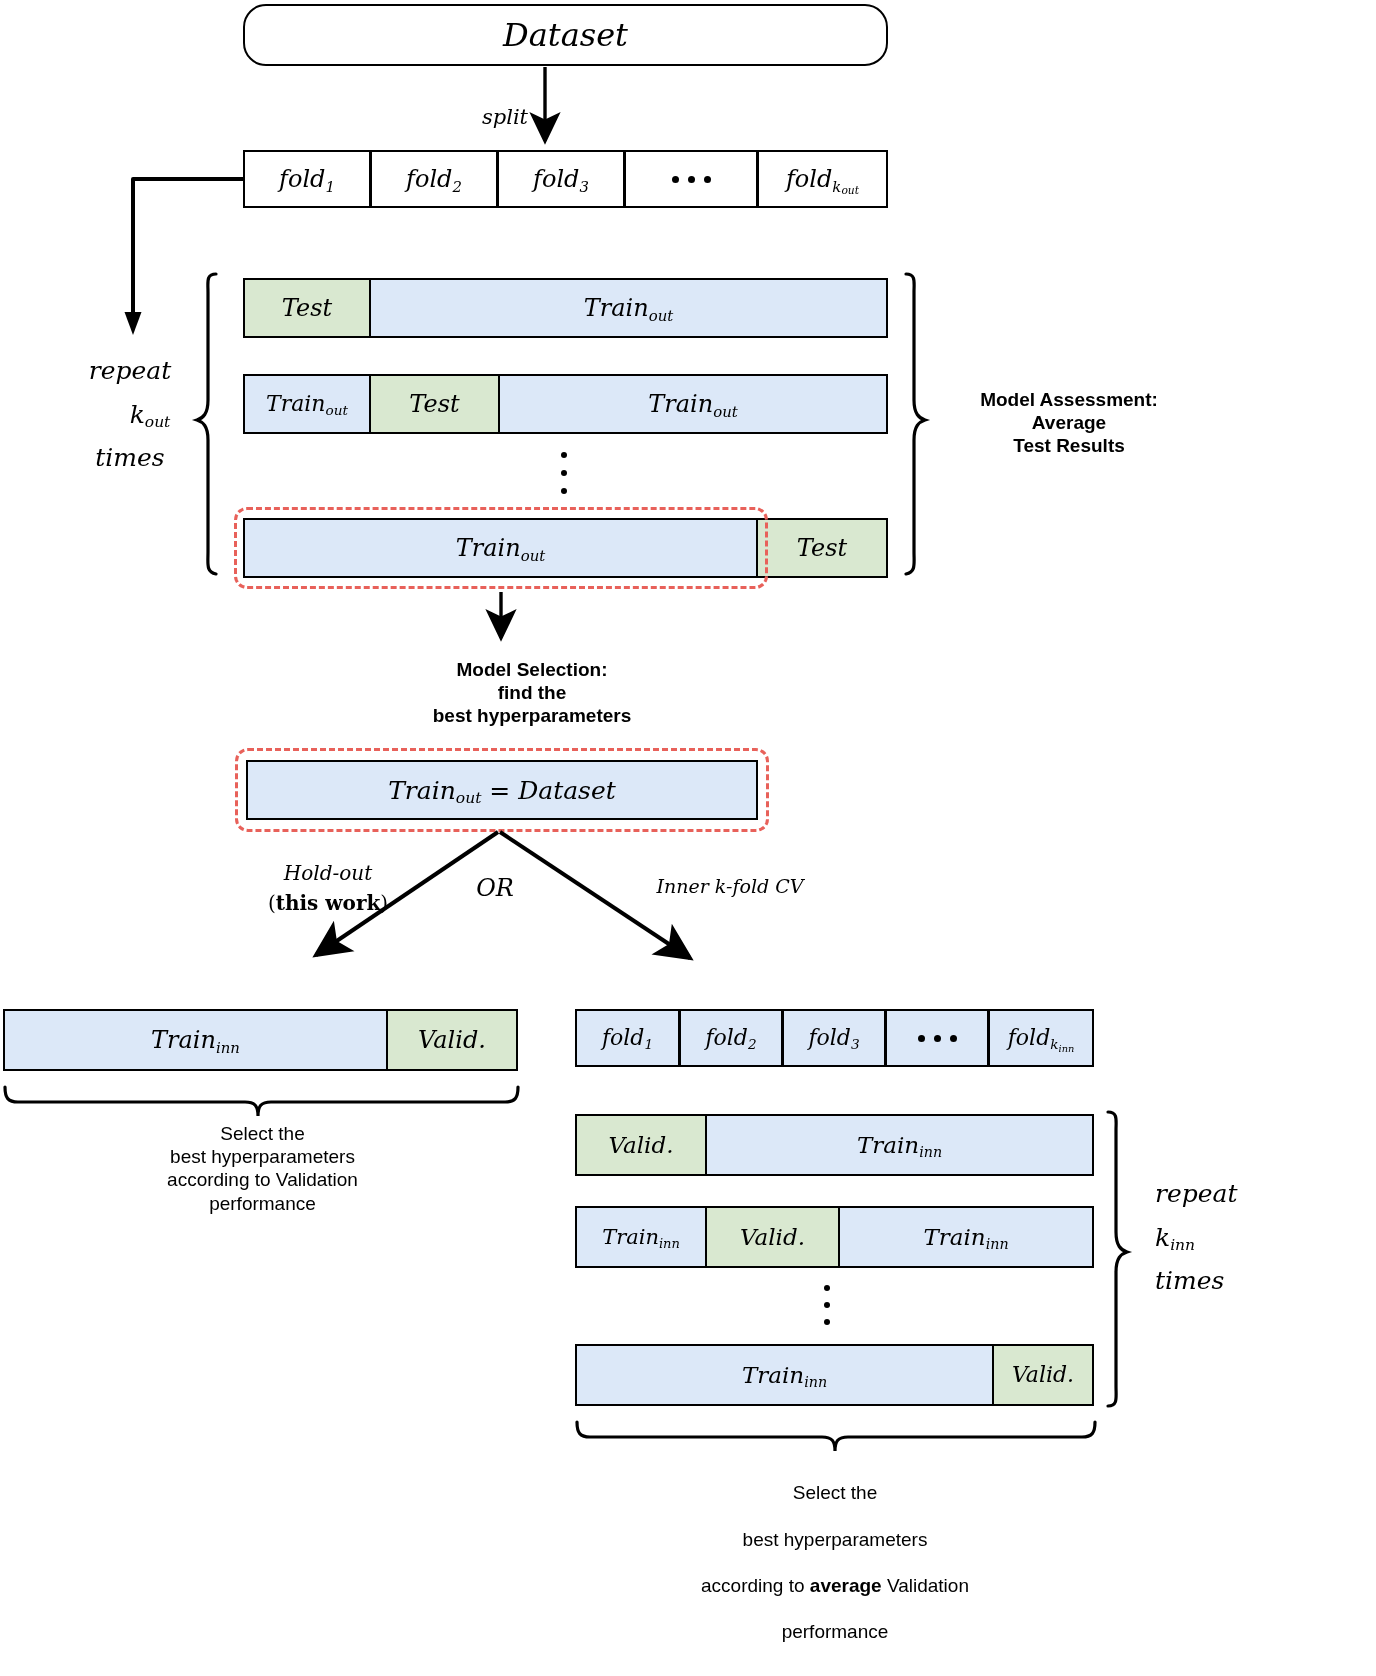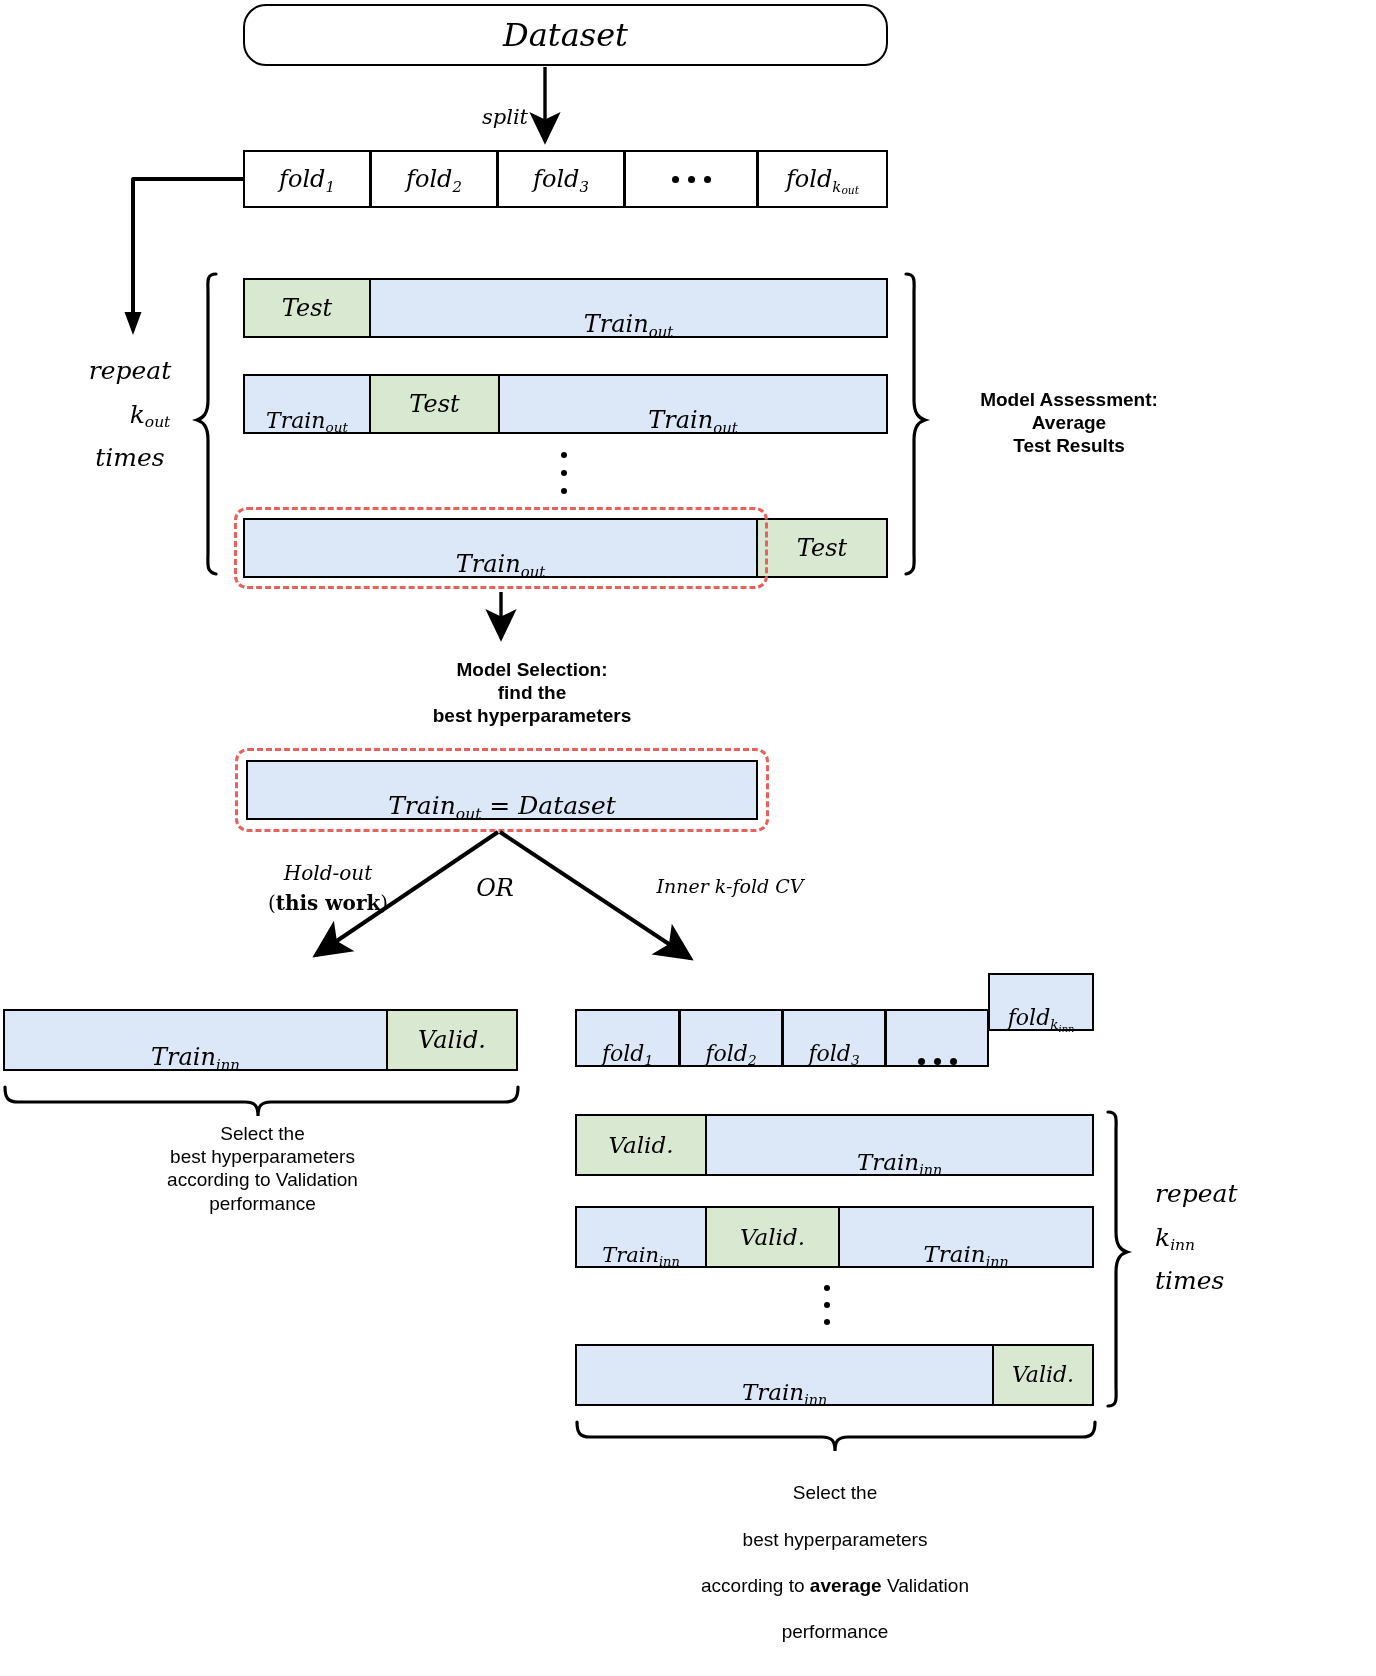--- a/index.html
+++ b/index.html
@@ -6,21 +6,21 @@
   body{width:1376px;height:1676px;position:relative;font-family:"Liberation Sans",sans-serif;color:#000;overflow:hidden;}
   #stage{position:absolute;left:0;top:0;width:1376px;height:1676px;}
 
   
   .box{
     position:absolute;box-sizing:border-box;border:2.5px solid #000;
     display:flex;align-items:center;justify-content:center;
     font-family:"DejaVu Serif",serif;font-style:italic;
   }
   .box.white{background:#fff;}
-  .box.blue{background:#dce8f8;align-items:flex-end;}
+  .box.blue{background:#dce8f8;}
   .box.green{background:#d9e8d0;}
 
   .mathlbl{font-family:"DejaVu Serif",serif;font-style:italic;white-space:nowrap;line-height:1;}
   .mathlbl sub{font-size:.62em;font-style:italic;vertical-align:baseline;position:relative;top:.32em;}
   .mathlbl sub sub{font-size:.72em;top:.25em;}
 
   
   .note{position:absolute;font-family:"Liberation Sans",sans-serif;font-weight:bold;
         text-align:center;line-height:1.22;white-space:pre-line;}
   .note.reg{font-weight:normal;}
@@ -155,21 +155,21 @@
   <div class="box blue" style="left:782px;top:1009px;width:104px;height:58px;font-size:22px;">
     <span class="mathlbl">fold<sub>3</sub></span>
   </div>
   <div class="box blue" style="left:885px;top:1009px;width:104px;height:58px;">
     <span class="hdots">
         <i></i>
         <i></i>
         <i></i>
       </span>
   </div>
-  <div class="box blue" style="left:988px;top:973px;width:106px;height:58px;font-size:22px;">
+  <div class="box blue" style="left:988px;top:1009px;width:106px;height:58px;font-size:22px;">
     <span class="mathlbl">fold<sub>k<sub>inn</sub></sub></span>
   </div>
 
   <div class="box green" style="left:575px;top:1114px;width:132px;height:62px;font-size:23px;">
     <span class="mathlbl">Valid.</span>
   </div>
   <div class="box blue" style="left:705px;top:1114px;width:389px;height:62px;font-size:23px;">
     <span class="mathlbl">Train<sub>inn</sub></span>
   </div>
 

